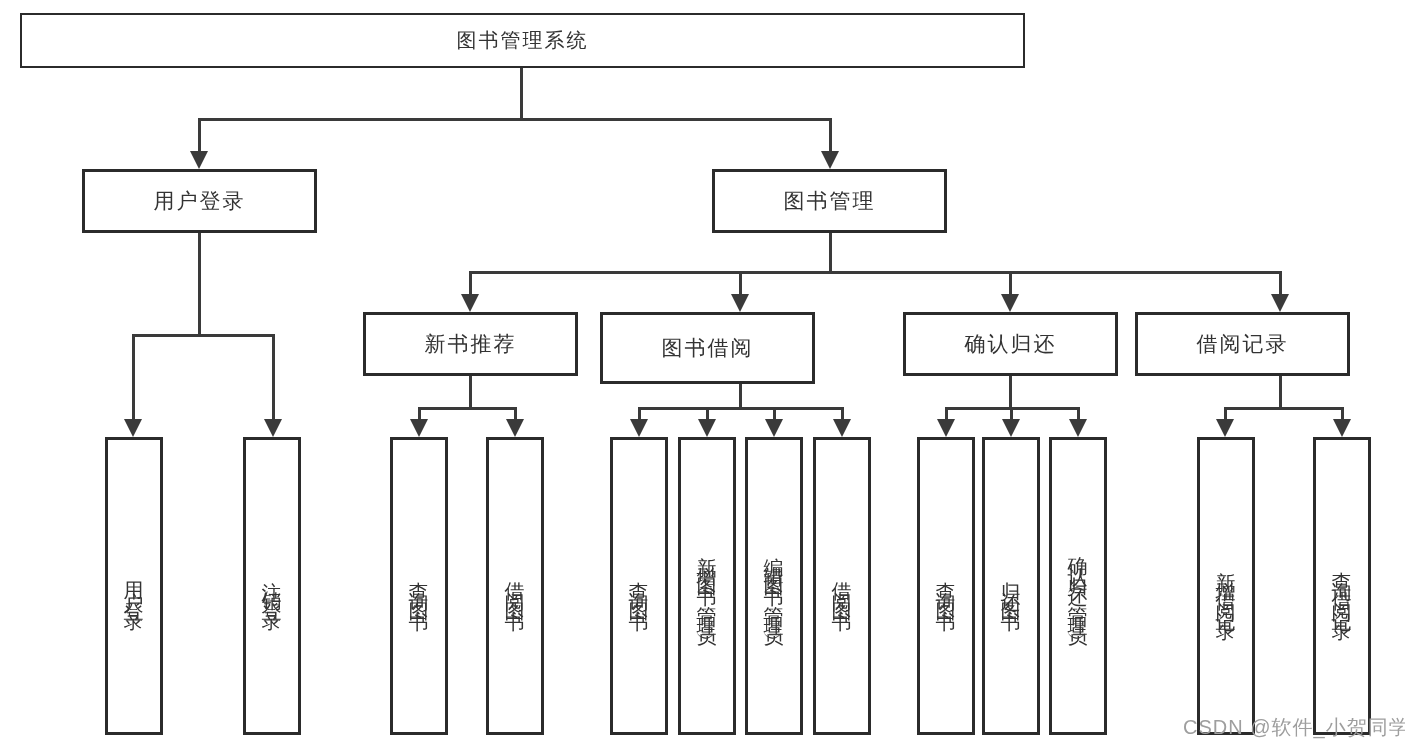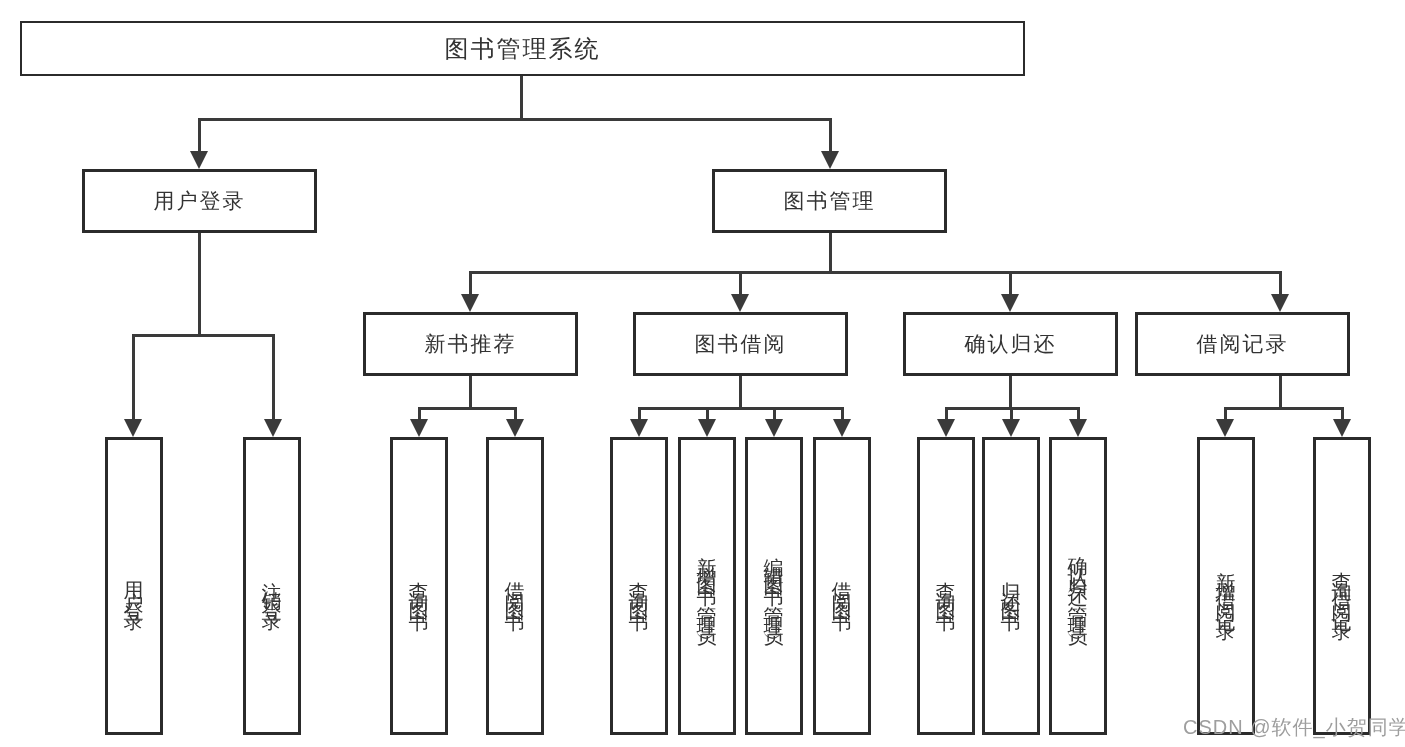--- a/index.html
+++ b/index.html
@@ -1,20 +1,20 @@
 <!DOCTYPE html>
 <html><head>
 <meta charset="utf-8">
 <style>
   html,body{margin:0;padding:0;background:#fff;}
   .canvas{position:relative;width:1405px;height:747px;background:#ffffff;overflow:hidden;
           font-family:"Liberation Sans", sans-serif;color:#333333;}
   .box{position:absolute;box-sizing:border-box;background:#ffffff;border:3px solid #2b2b2b;
        display:flex;align-items:center;justify-content:center;text-align:center;z-index:2;}
-  .root{border-width:2px;font-size:24px;letter-spacing:2px;margin-top:8px;}
+  .root{border-width:2px;font-size:20px;letter-spacing:2px;}
   .h2{font-size:21px;letter-spacing:2px;}
   .leaf{font-size:20px;}
   .leaf .vtext{writing-mode:vertical-rl;text-orientation:mixed;letter-spacing:10px;line-height:1;}
   .ln{position:absolute;background:#3a3a3a;z-index:1;}
   .ar{position:absolute;width:0;height:0;border-left:9px solid transparent;
       border-right:9px solid transparent;border-top:18px solid #3a3a3a;z-index:1;}
   .wm{position:absolute;left:1183px;top:714px;font-size:20px;color:#9e9e9e;
       letter-spacing:1px;z-index:6;white-space:nowrap;}
 </style>
 </head>
@@ -31,21 +31,21 @@
   </div>
 
   <div class="box h2" style="left:363px;top:312px;width:215px;height:64px">
     <span>新书推荐</span>
   </div>
 
   <div class="box h2" style="left:712px;top:169px;width:235px;height:64px">
     <span>图书管理</span>
   </div>
 
-  <div class="box h2" style="left:633px;top:312px;width:215px;height:64px">
+  <div class="box h2" style="left:600px;top:312px;width:215px;height:72px">
     <span>图书借阅</span>
   </div>
 
   <div class="box h2" style="left:903px;top:312px;width:215px;height:64px">
     <span>确认归还</span>
   </div>
 
   <div class="box h2" style="left:1135px;top:312px;width:215px;height:64px">
     <span>借阅记录</span>
   </div>

